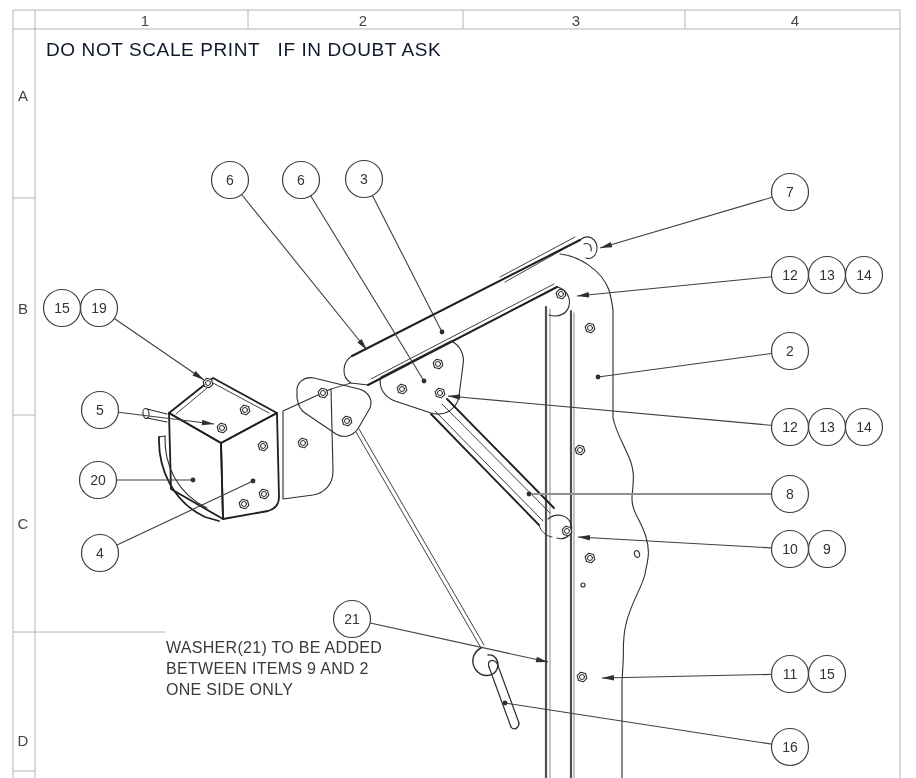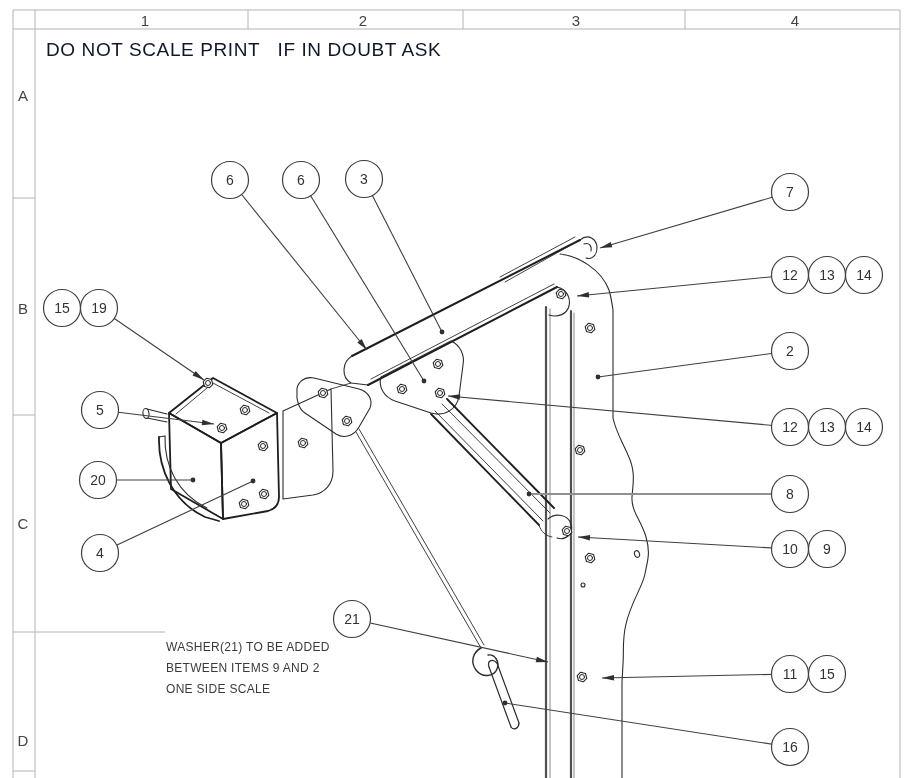--- a/index.html
+++ b/index.html
@@ -11,21 +11,21 @@
     overflow:hidden;
   }
   .sheet svg{position:absolute;left:0;top:0;}
   .title-note{
     position:absolute;left:46px;top:39px;
     font-size:19px;letter-spacing:.6px;color:#0f172a;
     white-space:pre;
   }
   .washer-note{
     position:absolute;left:166px;top:637px;
-    font-size:12px;line-height:21px;letter-spacing:.3px;color:#3a3a3a;
+    font-size:16px;line-height:21px;letter-spacing:.3px;color:#3a3a3a;
   }
   .grid-label{fill:#444444;font-size:15px;}
   .balloon-num{fill:#333333;font-size:14px;}
 </style>
 </head>
 <body>
 
 <div class="sheet">
 
   <svg id="sheet-svg" width="916" height="778" viewBox="0 0 916 778">
@@ -315,15 +315,15 @@
         <text x="23" y="523" text-anchor="middle" dominant-baseline="central" class="grid-label">C</text>
         <text x="23" y="740" text-anchor="middle" dominant-baseline="central" class="grid-label">D</text>
       </g>
   </svg>
 
   <div class="title-note">DO NOT SCALE PRINT   IF IN DOUBT ASK</div>
 
   <div class="washer-note">
     <div>WASHER(21) TO BE ADDED</div>
     <div>BETWEEN ITEMS 9 AND 2</div>
-    <div>ONE SIDE SCALE</div>
+    <div>ONE SIDE ONLY</div>
   </div>
 </div>
 
 </body></html>

